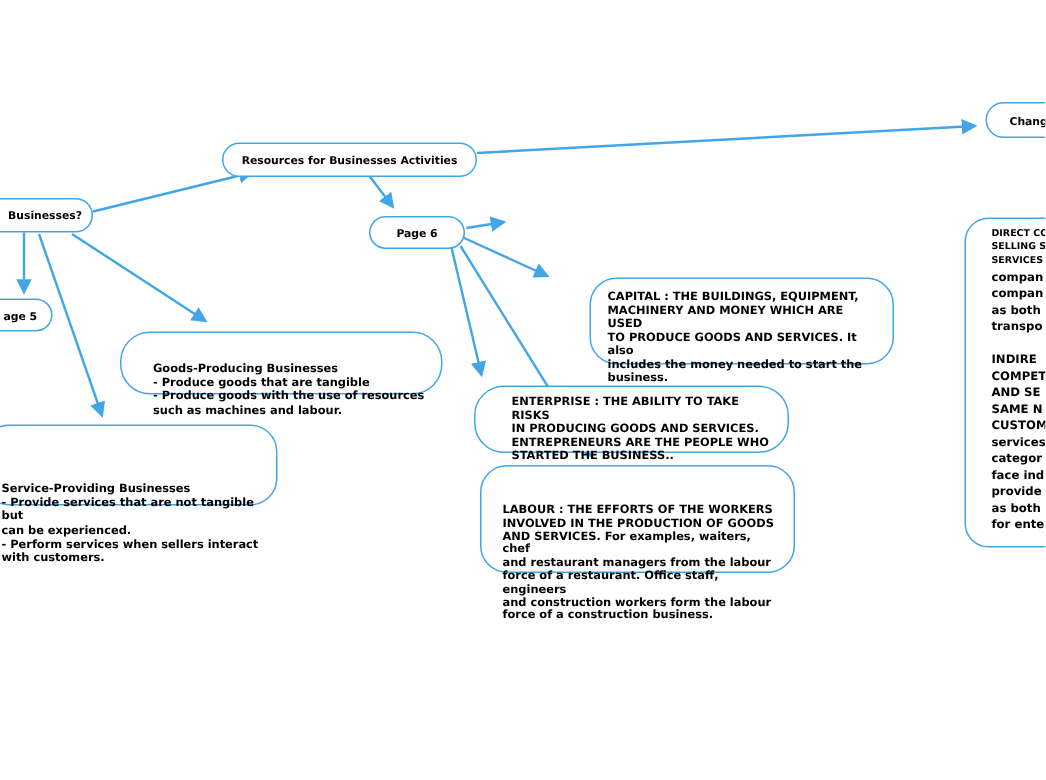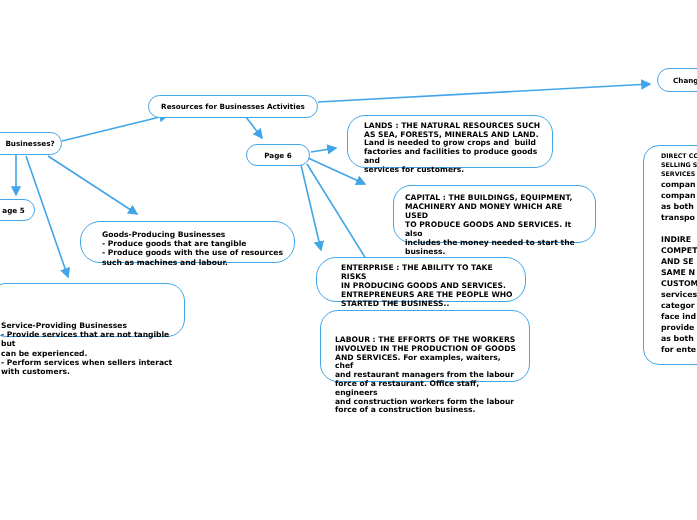--- a/index.html
+++ b/index.html
@@ -18,21 +18,21 @@
   #n-chang{left:657px;top:68px;width:80px;height:24px;justify-content:flex-start;padding-left:15px;}
   #n-businesses{left:-42px;top:132px;width:104px;height:23px;padding-left:40px;}
   #n-page5{left:-18px;top:199px;width:53px;height:22px;padding-left:10px;}
   #n-lands{left:347px;top:115px;width:206px;height:53px;padding:6px 10px 4px 16px;}
   #n-lands .node-text{line-height:8.7px;}
   #n-capital{left:355px;top:185px;width:203px;height:58px;padding:7px 10px 4px 11px;margin-left:38px;}
   #n-capital .node-text{line-height:9px;}
   #n-enterprise{left:316px;top:257px;width:210px;height:45px;padding:6px 10px 4px 24px;border-radius:20px;}
   #n-labour{left:320px;top:310px;width:210px;height:72px;padding:25px 10px 4px 14px;}
   #n-labour .node-text{line-height:8.8px;}
-  #n-goods{left:80px;top:221px;width:215px;height:42px;padding:8px 10px 4px 21px;border-radius:20px;}
+  #n-goods{left:80px;top:221px;width:215px;height:42px;padding:19px 10px 4px 21px;border-radius:20px;}
   #n-goods .node-text{line-height:9.2px;}
   #n-services{left:-12px;top:283px;width:197px;height:54px;padding:5px 8px 4px 12px;}
   #n-services .node-text{line-height:9.2px;margin-top:32px;}
   #n-competition{left:643px;top:145px;width:130px;height:220px;padding:5px 0 0 17px;border-radius:16px;}
   .comp-small{font-size:6.3px;line-height:9px;}
   .comp-large{font-size:7.8px;line-height:11px;margin-top:1px;}
 </style>
 </head>
 <body>
 
@@ -69,27 +69,20 @@
   </div>
 
   <div class="node pill" id="n-businesses">
     <span>Businesses?</span>
   </div>
 
   <div class="node pill" id="n-page5">
     <span>age 5</span>
   </div>
 
-  <div class="node box" id="n-lands">
-    <span class="node-text">LANDS : THE NATURAL RESOURCES SUCH
-AS SEA, FORESTS, MINERALS AND LAND.
-Land is needed to grow crops and  build
-factories and facilities to produce goods and
-services for customers.</span>
-  </div>
 
   <div class="node box" id="n-capital">
     <span class="node-text">CAPITAL : THE BUILDINGS, EQUIPMENT,
 MACHINERY AND MONEY WHICH ARE USED
 TO PRODUCE GOODS AND SERVICES. It also
 includes the money needed to start the
 business.</span>
   </div>
 
   <div class="node box" id="n-enterprise">

